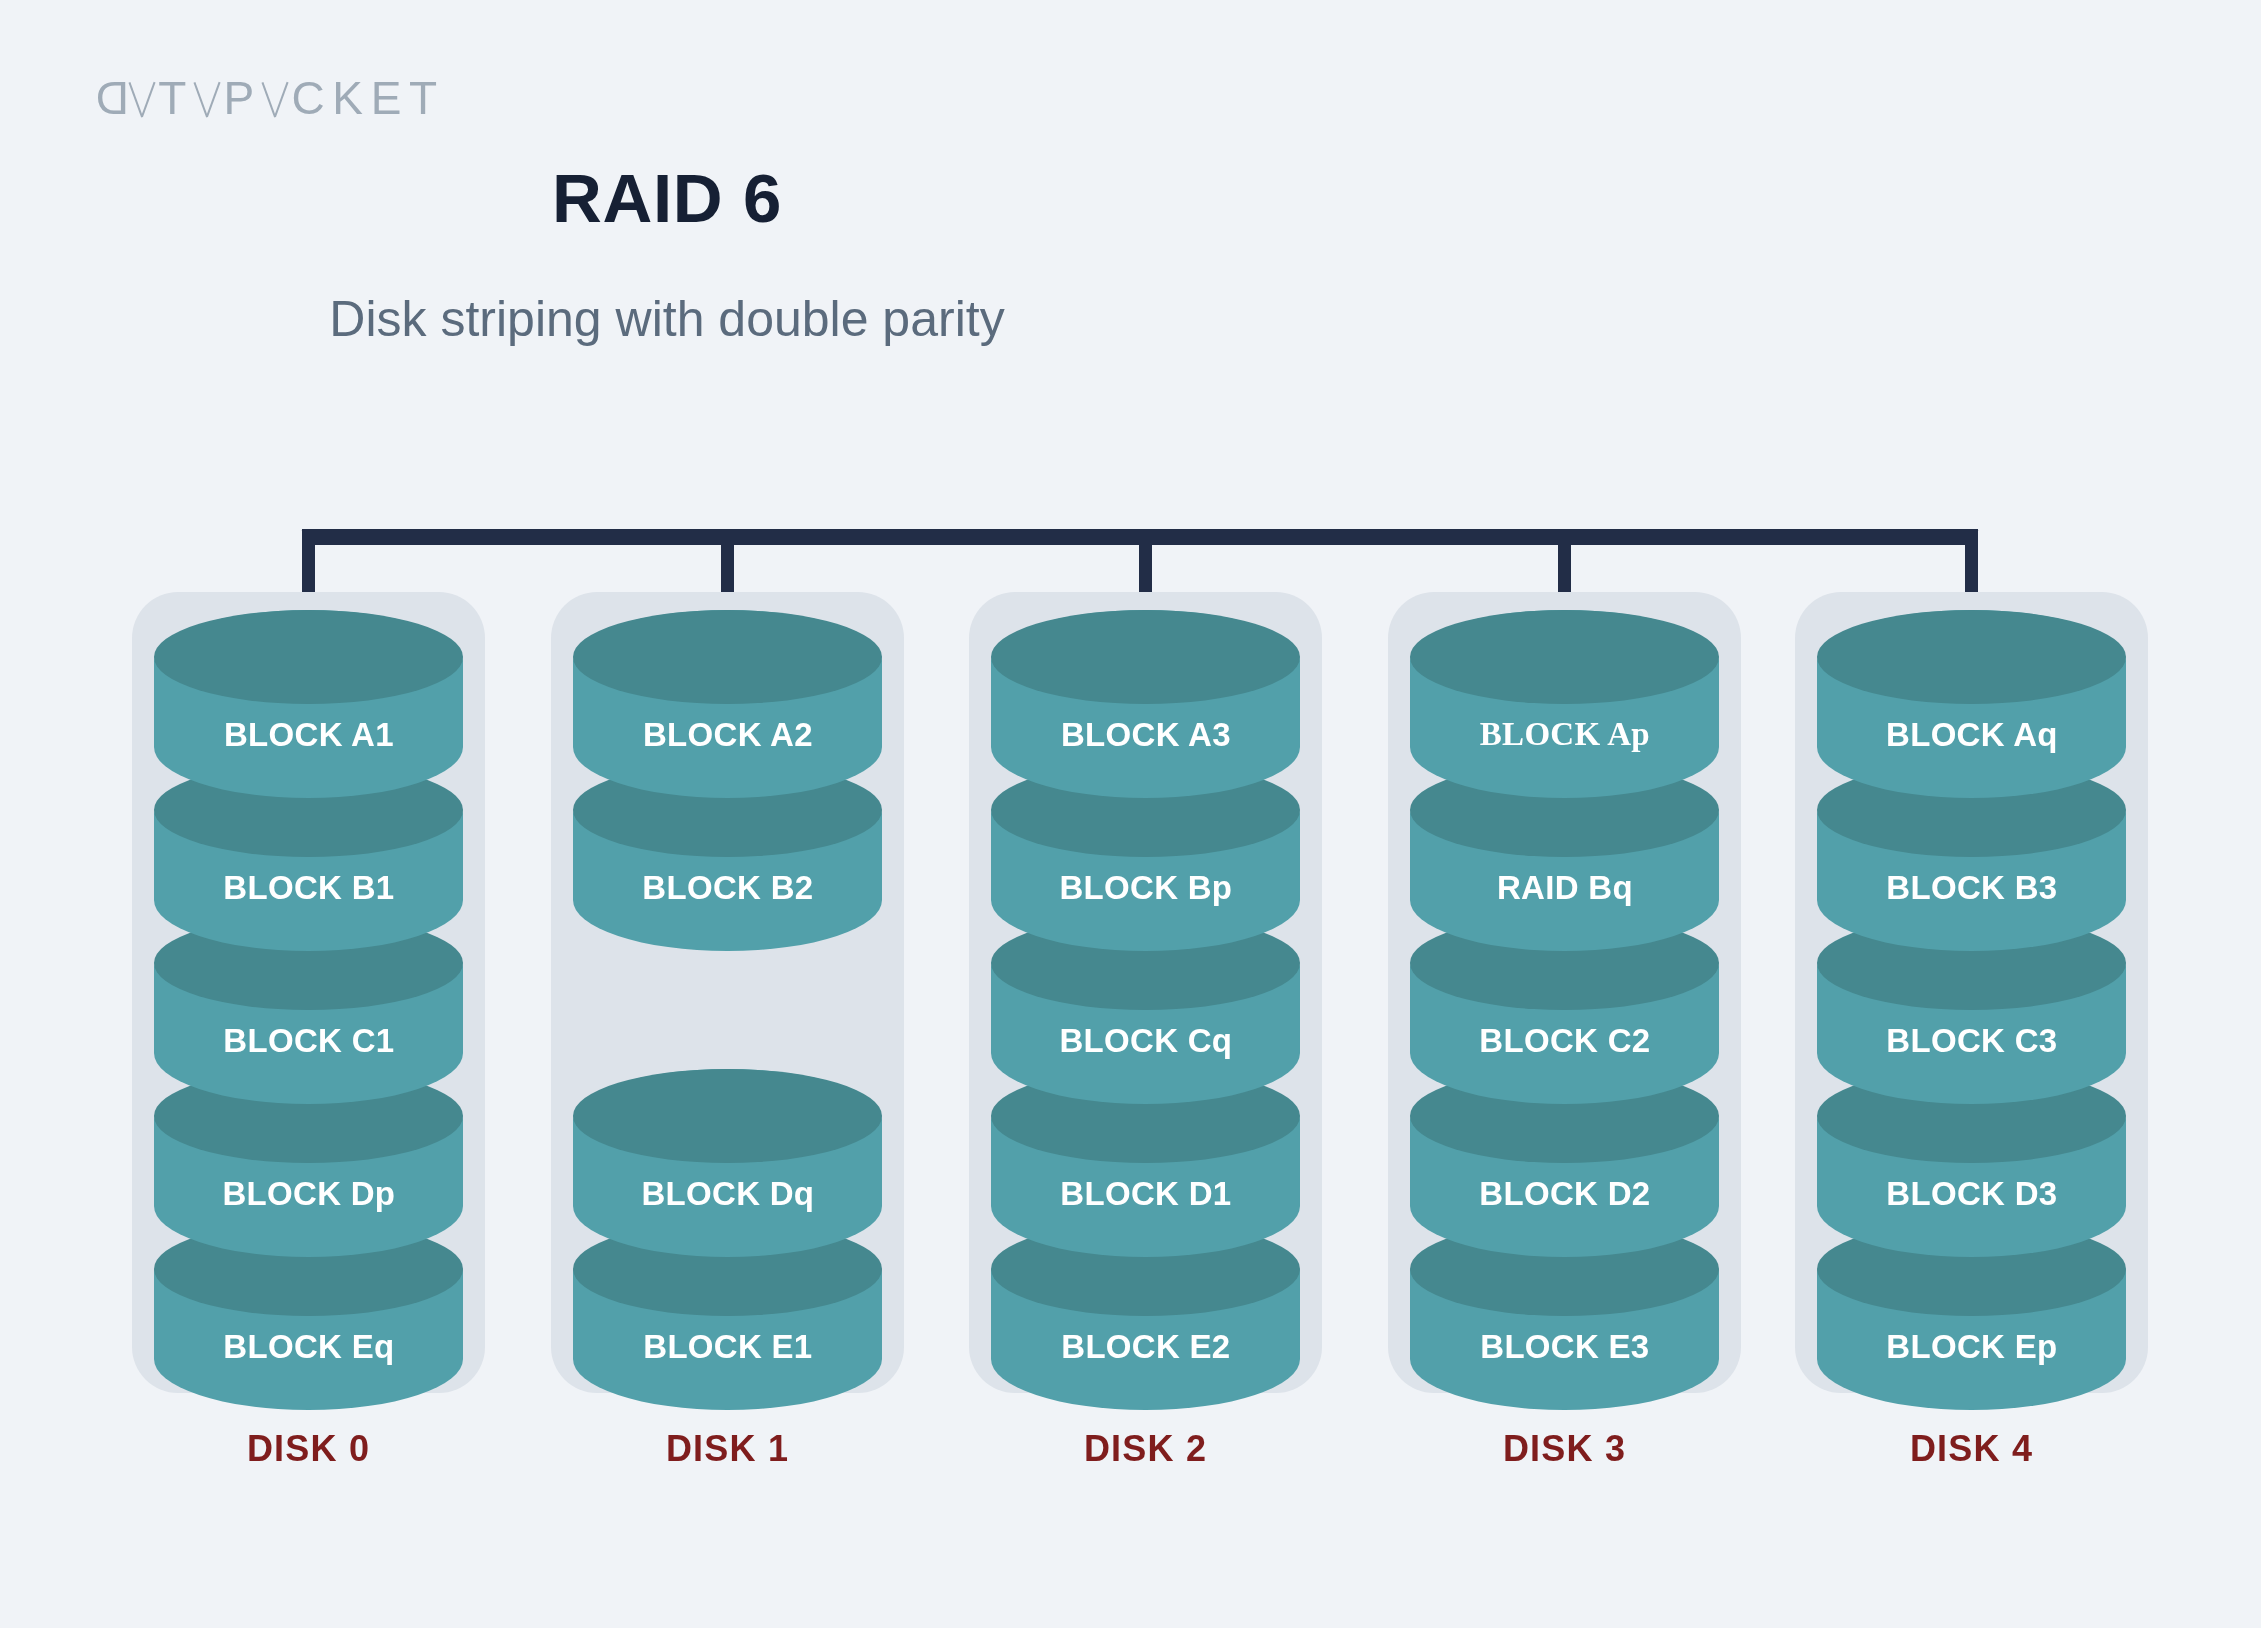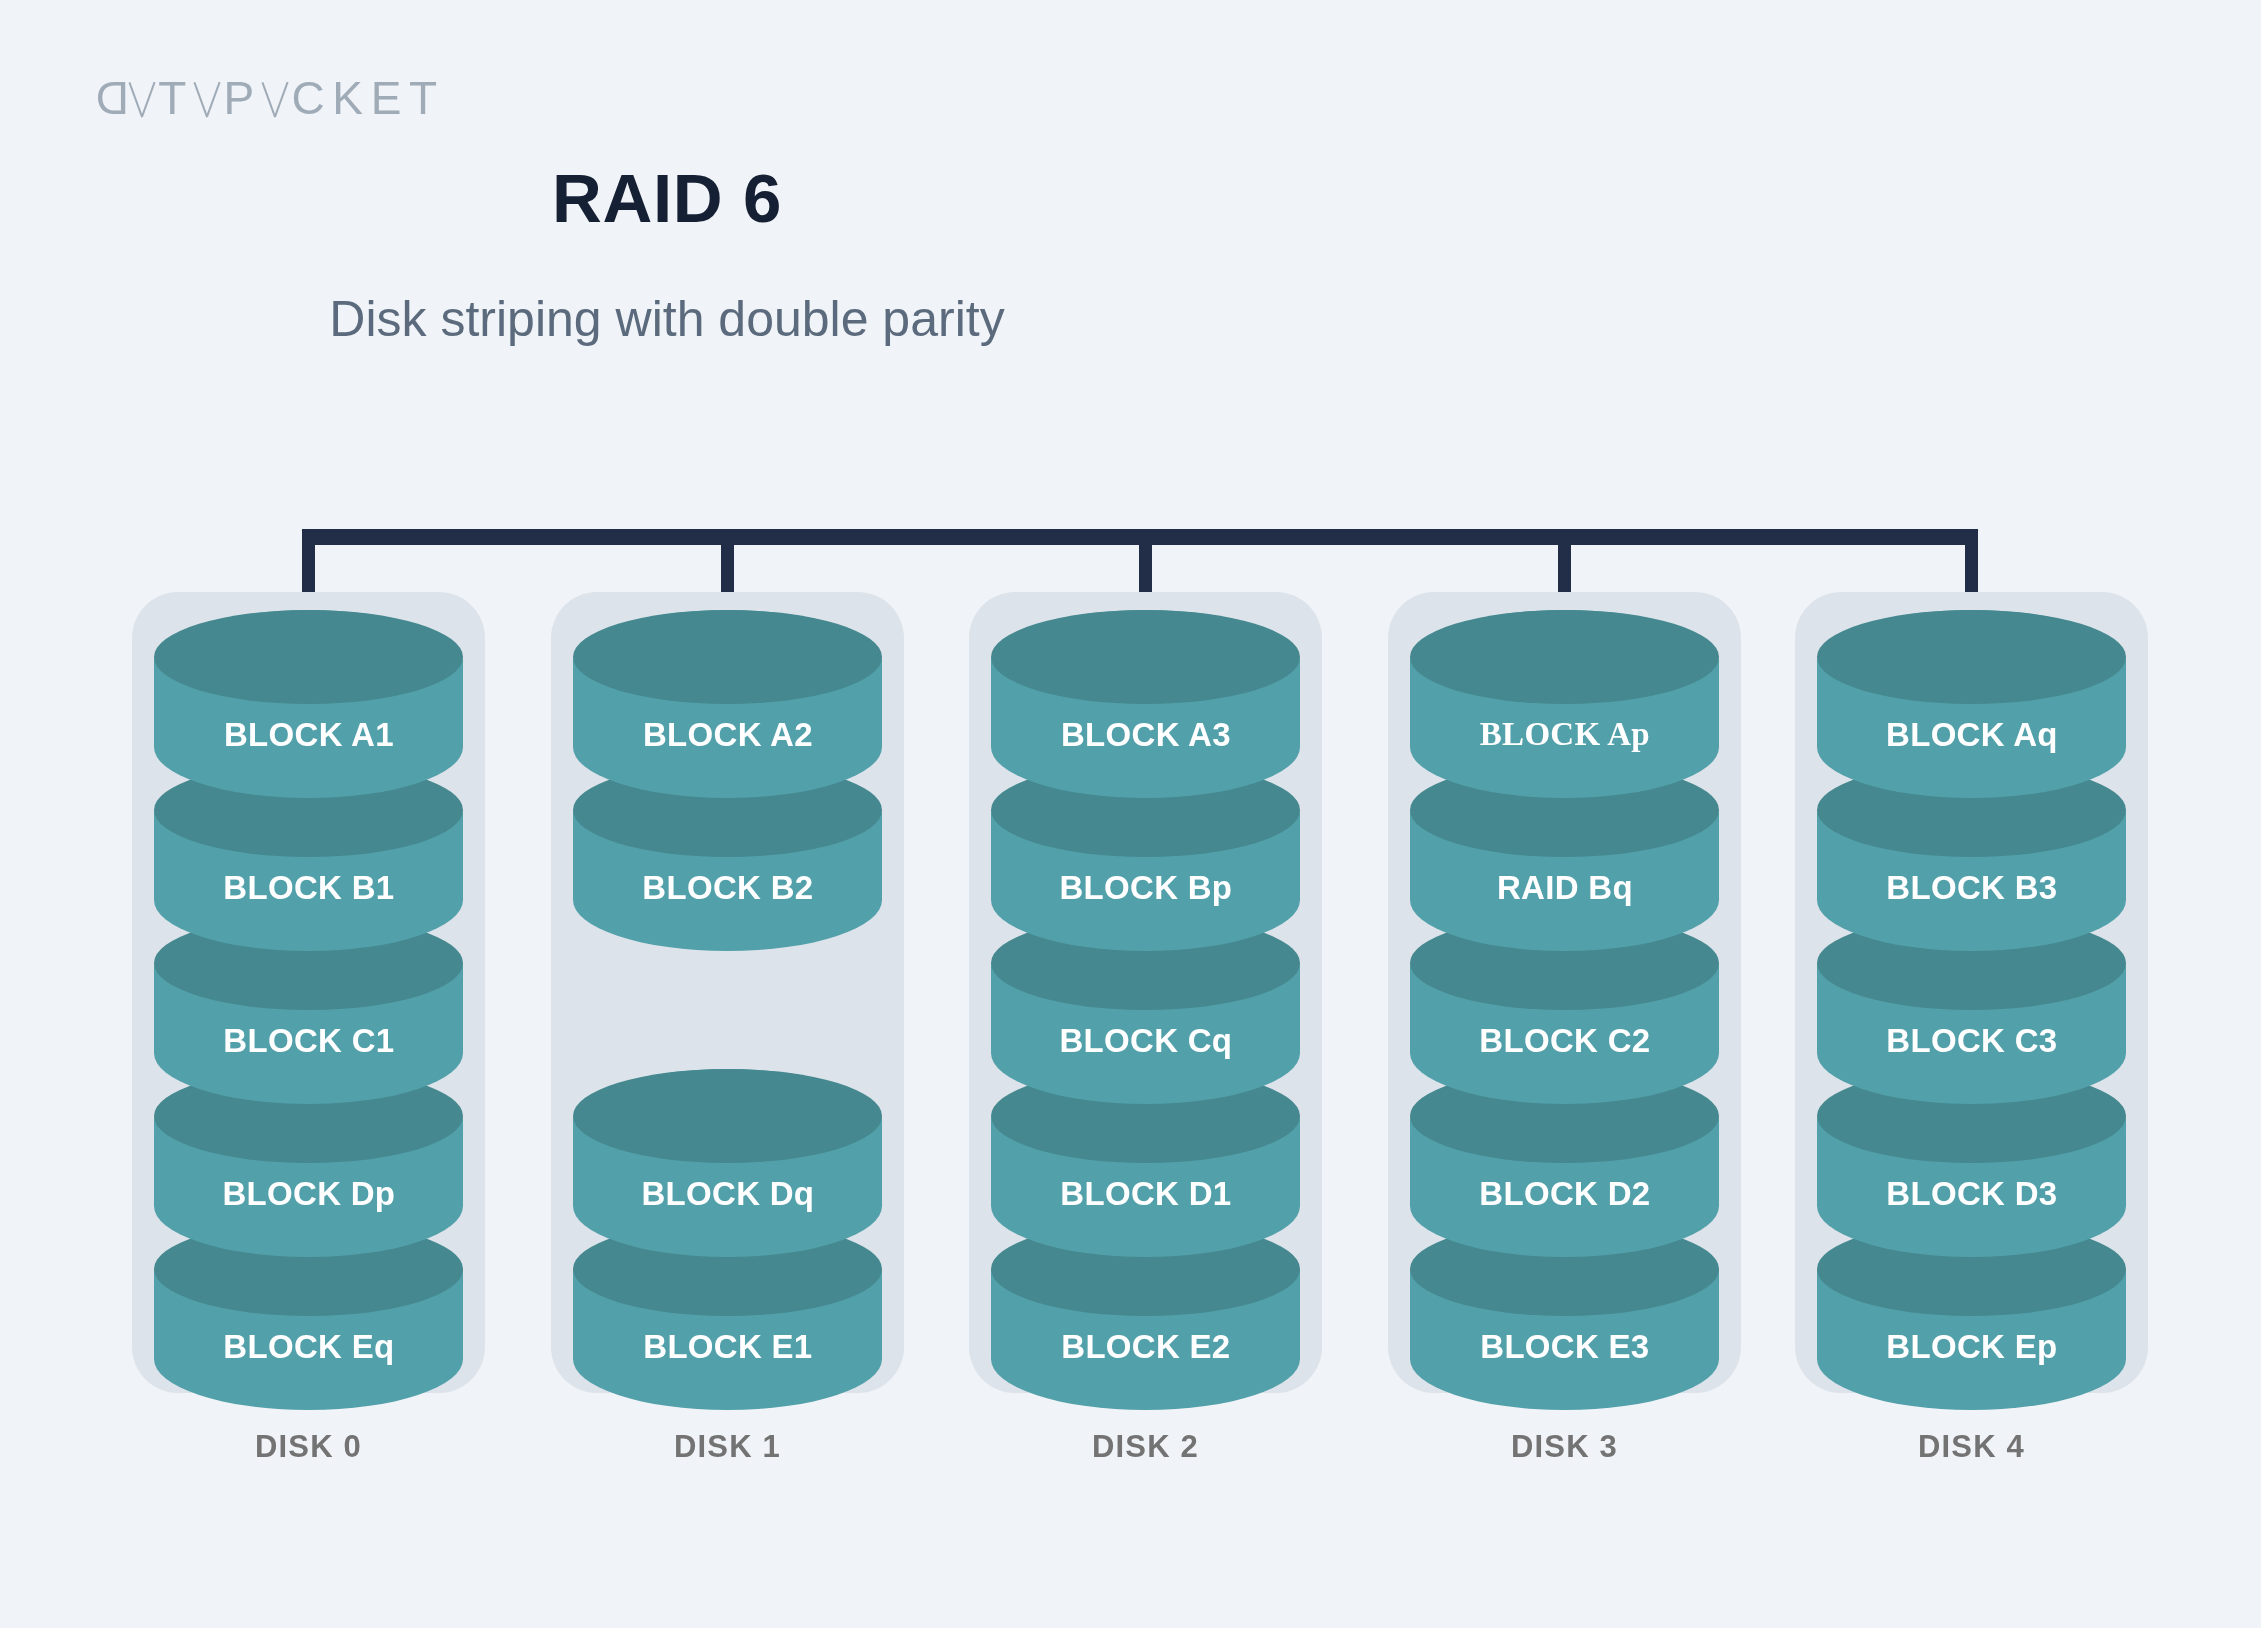--- a/index.html
+++ b/index.html
@@ -166,23 +166,23 @@
     letter-spacing: 0.3px;
     line-height: 1;
     z-index: 3;
   }
   .disk-name {
     position: absolute;
     left: 0;
     top: 839px;
     width: 353px;
     text-align: center;
-    font-size: 31px;
+    font-size: 36px;
     font-weight: bold;
-    color: #737373;
+    color: #7f1d1d;
     letter-spacing: 1.2px;
     line-height: 1;
   }
 </style>
 </head>
 <body>
 
 <div class="logo" aria-label="DATAPACKET">
   <span class="glyph-d">D</span>
     <span class="glyph-a"></span>

